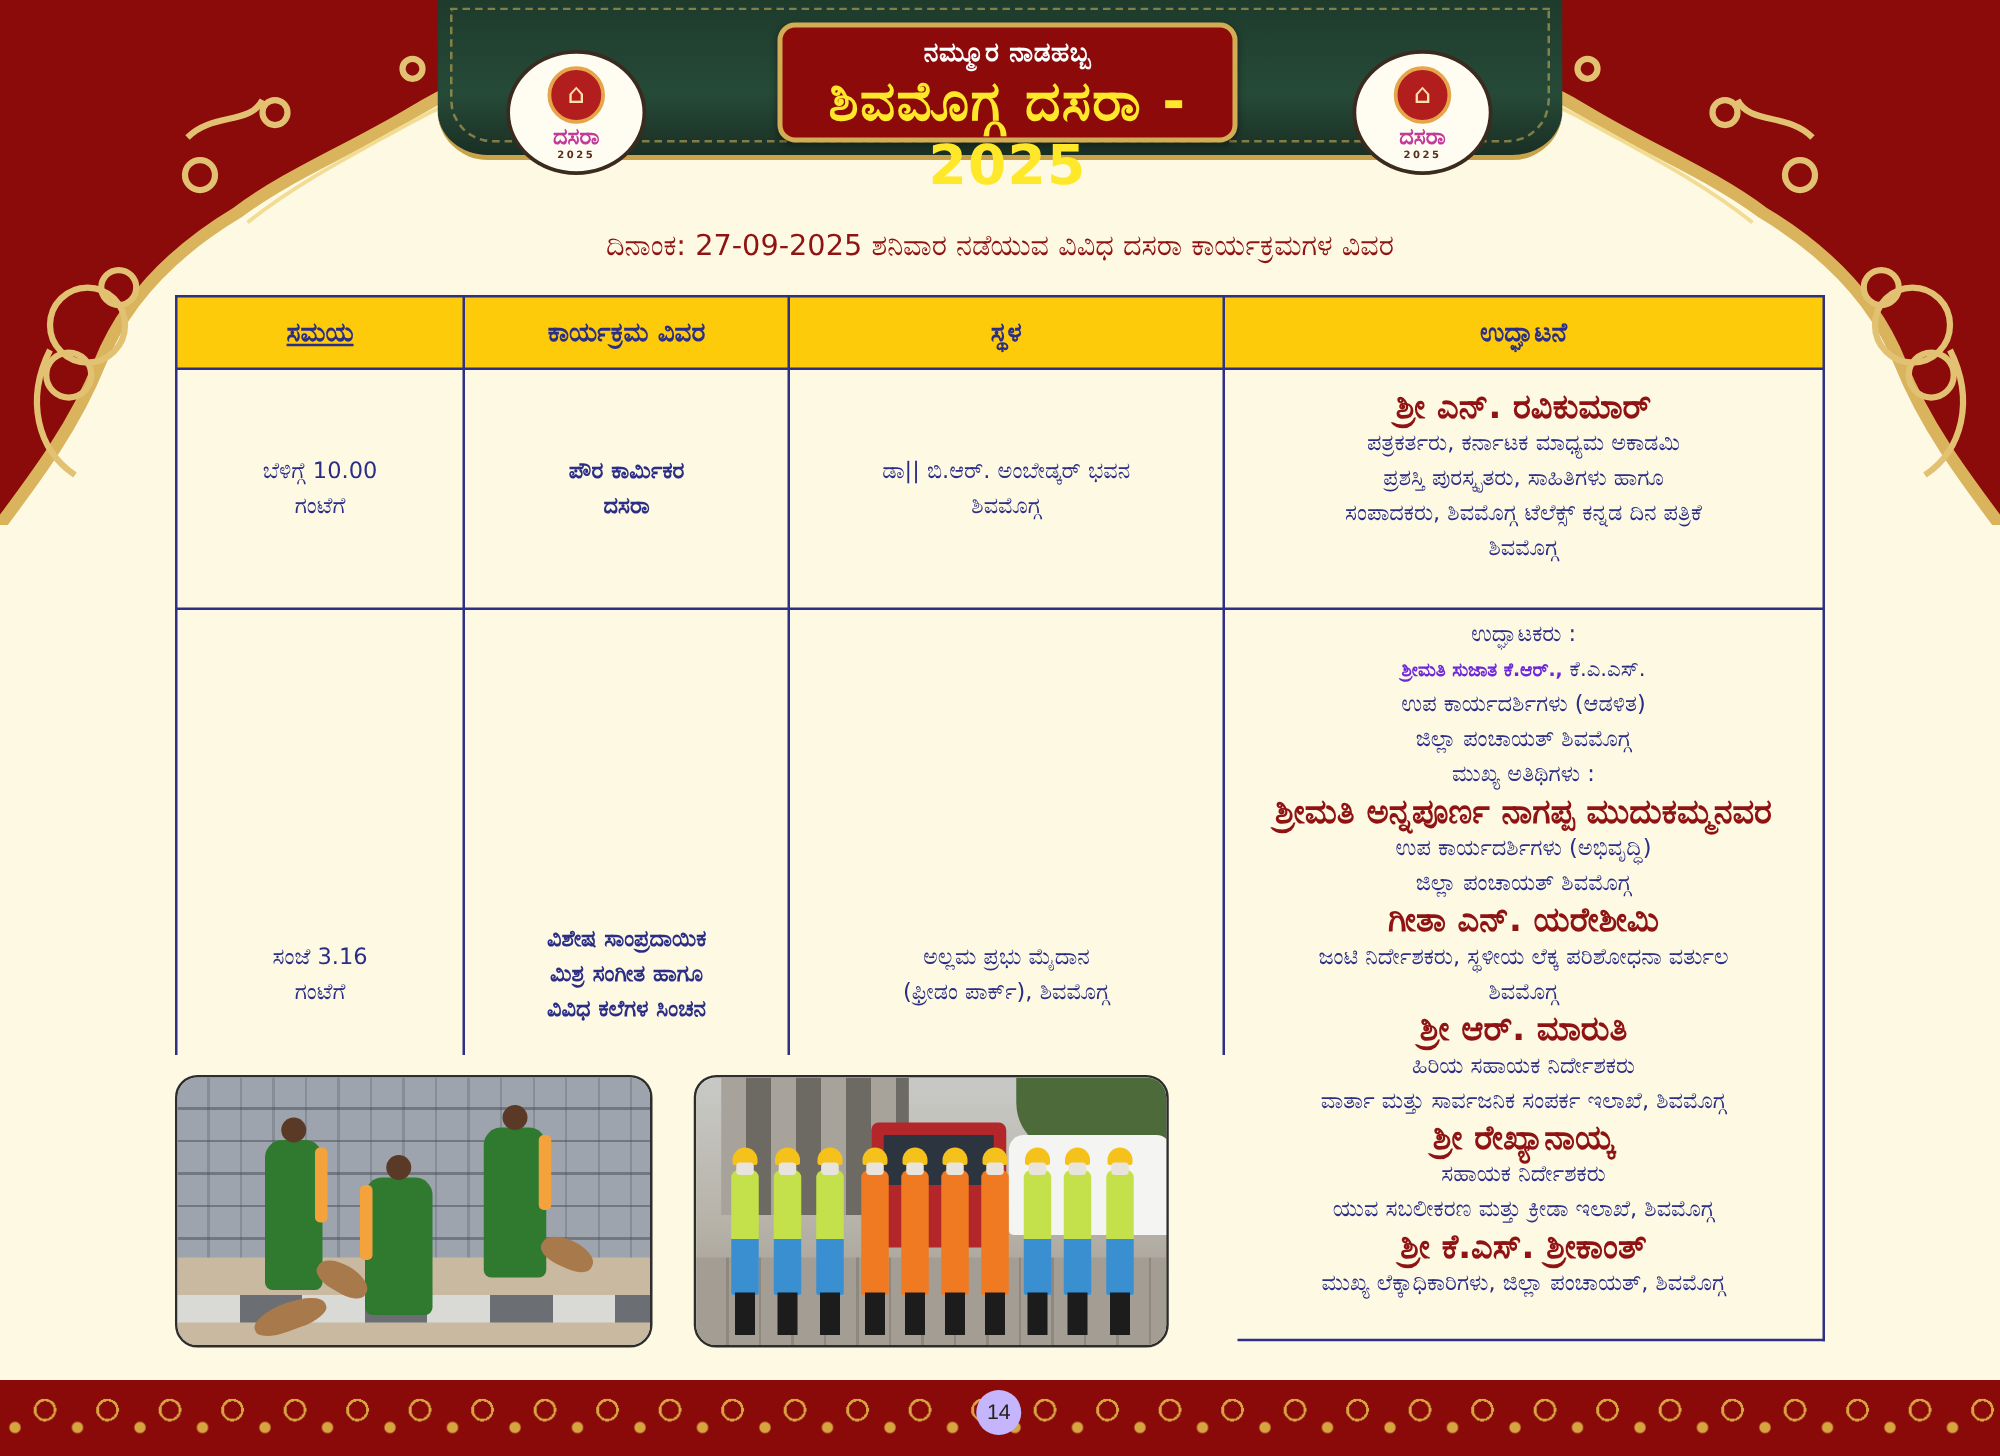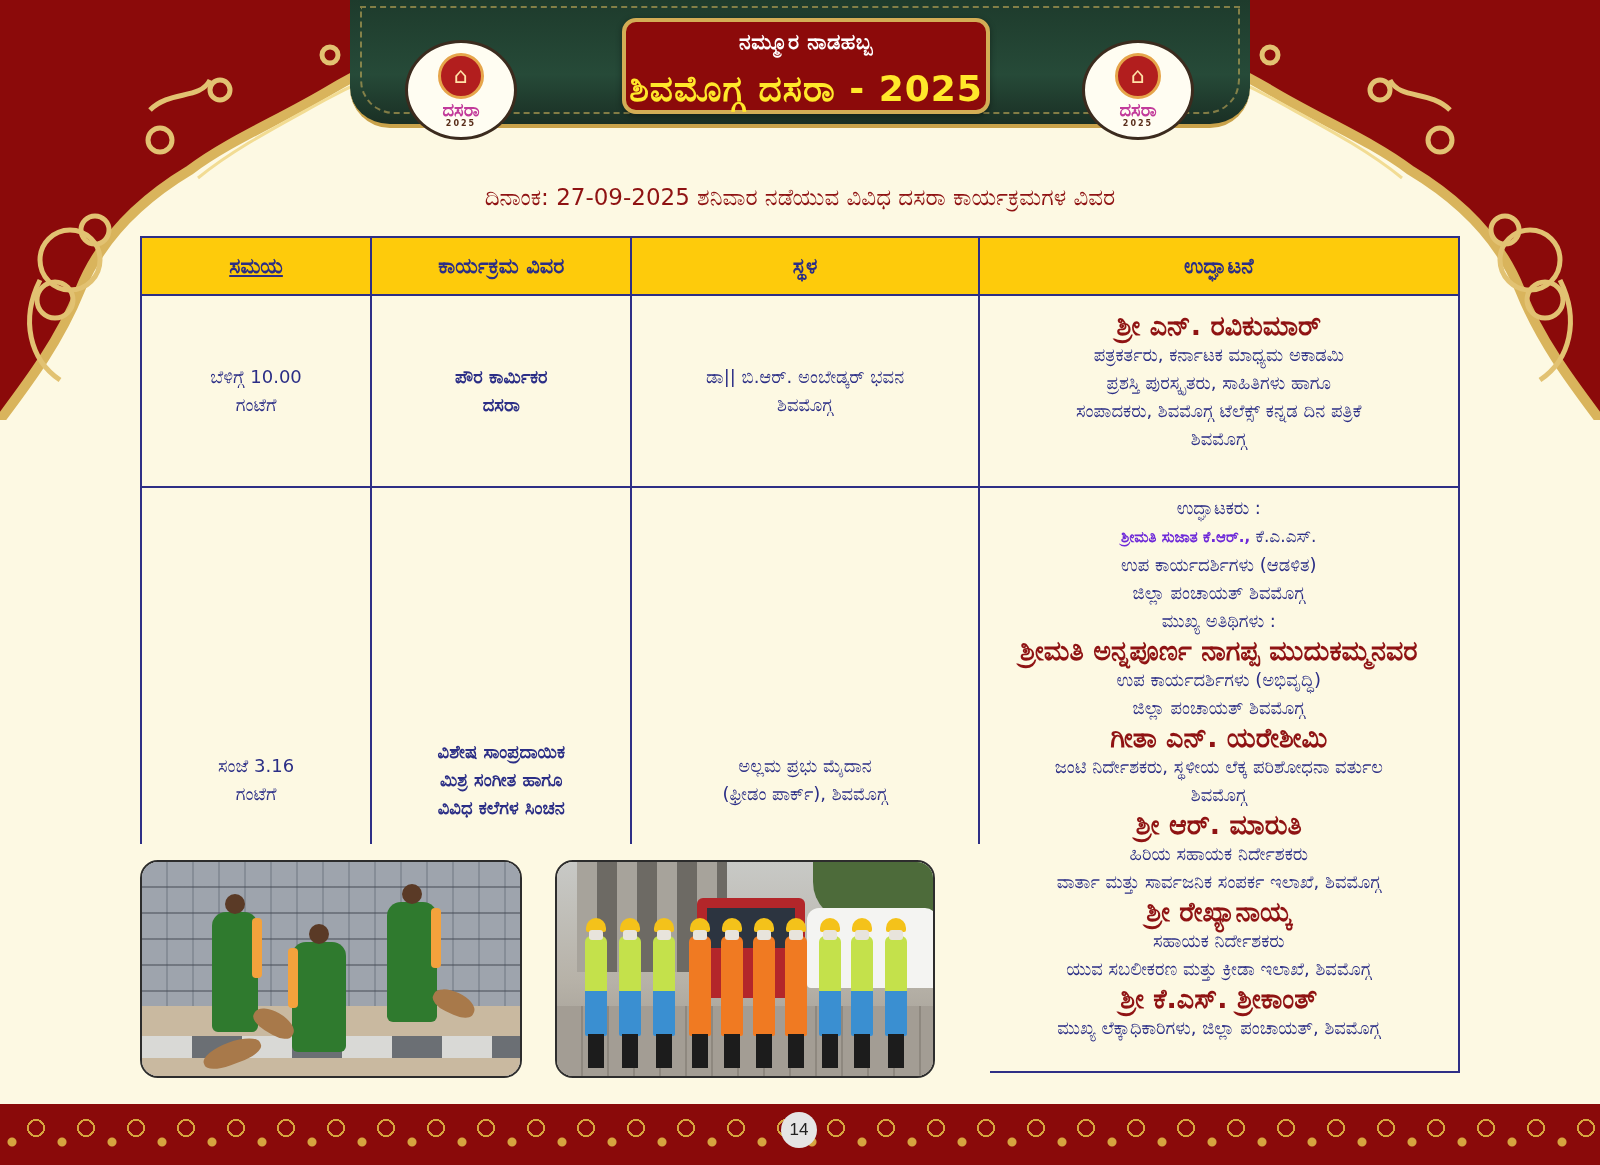--- a/index.html
+++ b/index.html
@@ -28,21 +28,21 @@
     content: ""; position: absolute; inset: 6px 10px 10px 10px;
     border: 2px dashed rgba(214,182,94,0.55); border-radius: 0 0 34px 34px;
   }
 
   .title-banner {
     position: absolute; left: 622px; top: 18px; width: 368px; height: 96px;
     background: #8c0a0a; border: 4px solid #d3ad55; border-radius: 14px;
     text-align: center; box-shadow: 0 2px 6px rgba(0,0,0,0.4);
   }
   .title-small { color: #fff; font-size: 21px; font-weight: bold; margin-top: 8px; letter-spacing: 0.5px; }
-  .title-main { color: #ffe82a; font-size: 36px; font-weight: bold; margin-top: 14px; letter-spacing: 1px; }
+  .title-main { color: #ffe82a; font-size: 44px; font-weight: bold; margin-top: 2px; letter-spacing: 1px; }
 
   .logo {
     position: absolute; top: 40px; width: 112px; height: 100px; border-radius: 50%;
     background: #fffdf2; border: 3px solid #3b2b1e;
     display: flex; flex-direction: column; align-items: center; justify-content: center;
   }
   .logo.left { left: 405px; }
   .logo.right { left: 1082px; }
   .logo-temple {
     width: 46px; height: 46px; border-radius: 50%; background: #b21e1e;
@@ -123,21 +123,21 @@
   .p-orange { background: #f07a22; }
 
   
   .footer { position: absolute; left: 0; top: 1104px; width: 1600px; height: 61px; background: #8a0a0a; }
   .footer-pattern { position: absolute; inset: 12px 0 12px 0;
       background:
         radial-gradient(circle at 12px 26px, #d6a53f 4px, transparent 5px) 0 0/50px 37px repeat-x,
         radial-gradient(circle at 36px 12px, transparent 7px, #d6a53f 7px, #d6a53f 9px, transparent 9px) 0 0/50px 37px repeat-x; }
   .page-number {
     position: absolute; left: 781px; top: 1112px; width: 36px; height: 36px; border-radius: 50%;
-    background: #e5e5e5; color: #222; font-size: 17px; display: flex; align-items: center; justify-content: center;
+    background: #c4b5fd; color: #222; font-size: 17px; display: flex; align-items: center; justify-content: center;
     font-family: "Liberation Sans", sans-serif;
   }
 </style>
 </head>
 <body>
 
 <div class="page">
 
   <div class="top-strip"></div>
 

